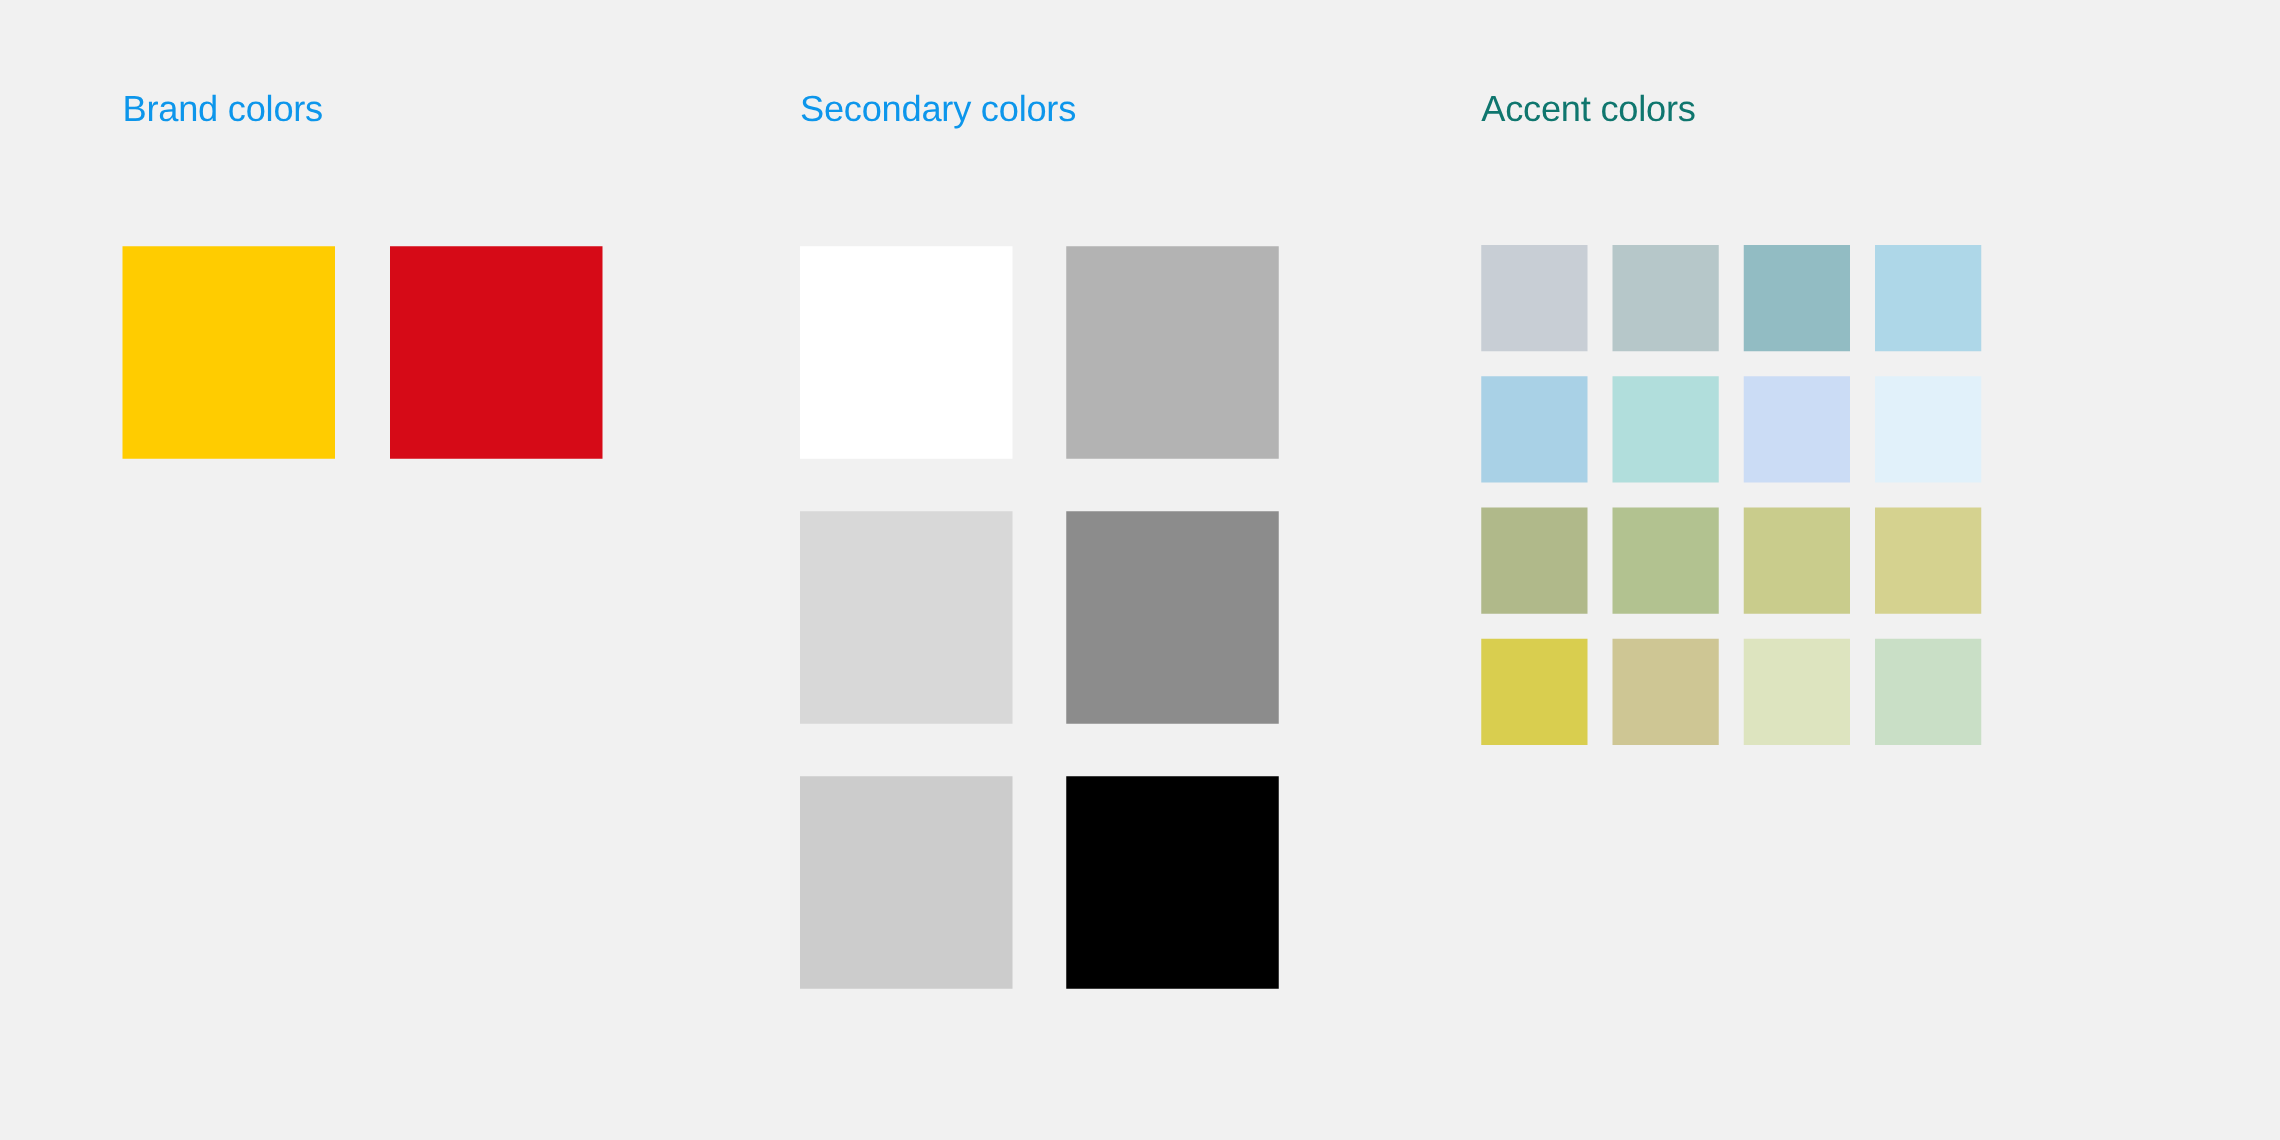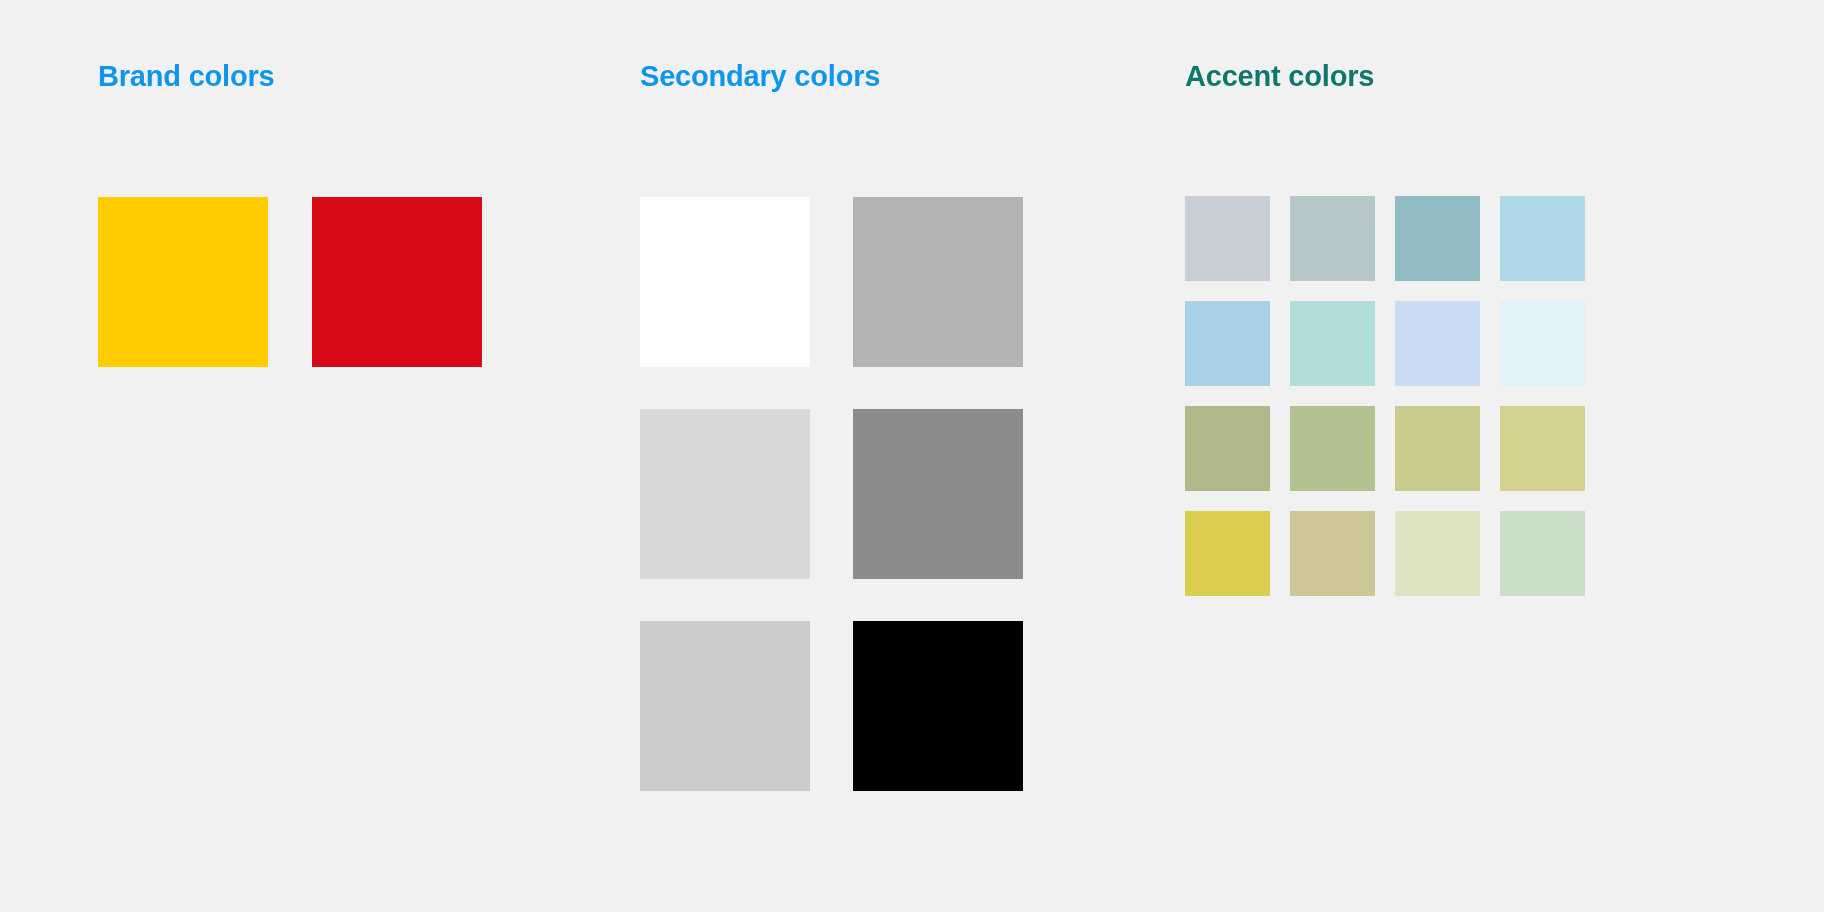--- a/index.html
+++ b/index.html
@@ -28,25 +28,25 @@
     height: 912px;
   }
 
   
   .group-brand     { left: 98px;  width: 420px; }
   .group-secondary { left: 640px; width: 420px; padding-left: 28px; }
   .group-accent    { left: 1185px; width: 430px; }
 
   .group-title {
     position: absolute;
-    top: 60px;
+    top: 72px;
     left: 0;
     margin: 0;
     font-size: 29px;
-    font-weight: bold;
+    font-weight: normal;
     letter-spacing: -0.2px;
     color: #0d96eb;
     white-space: nowrap;
   }
 
   .swatch-grid {
     position: absolute;
     left: 0;
     display: grid;
   }

